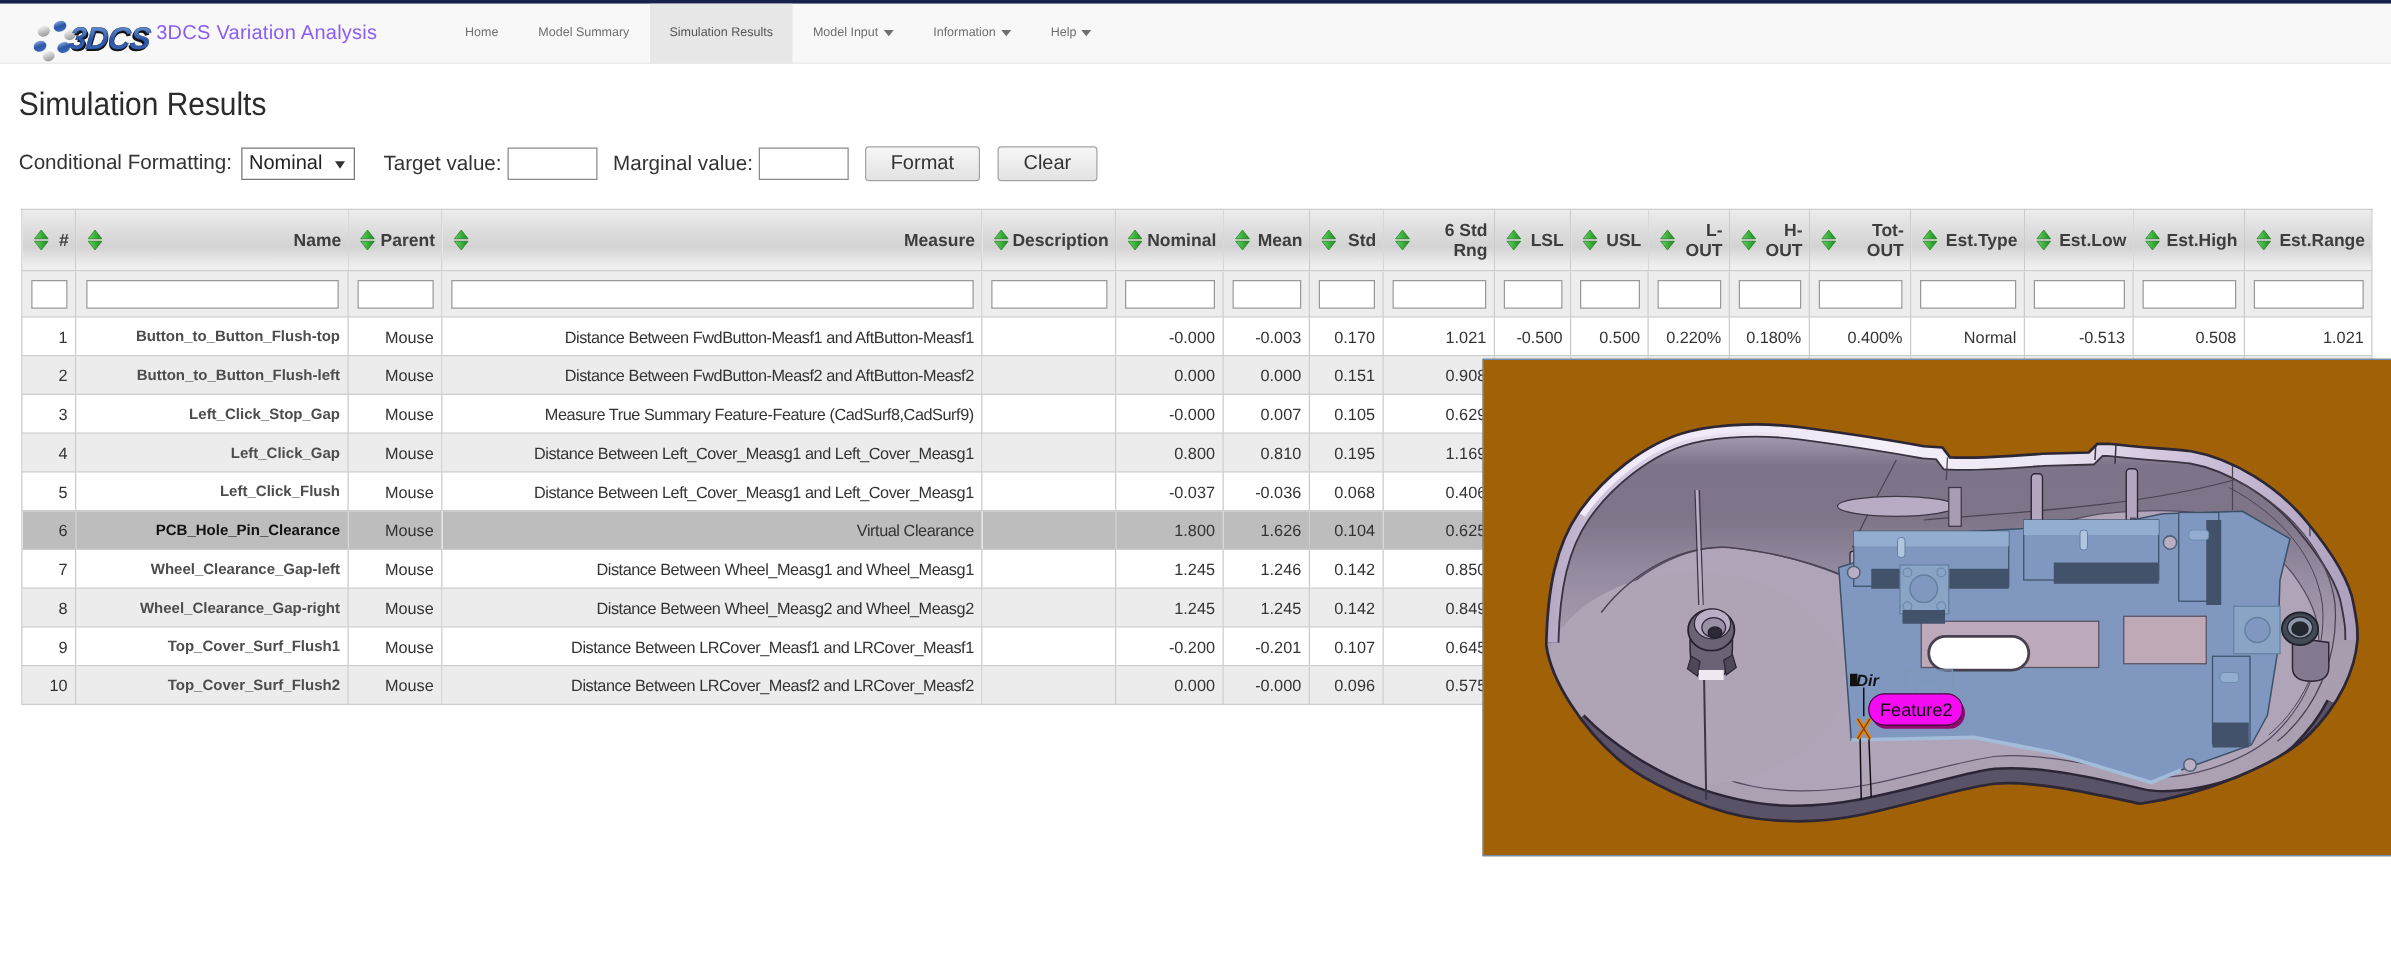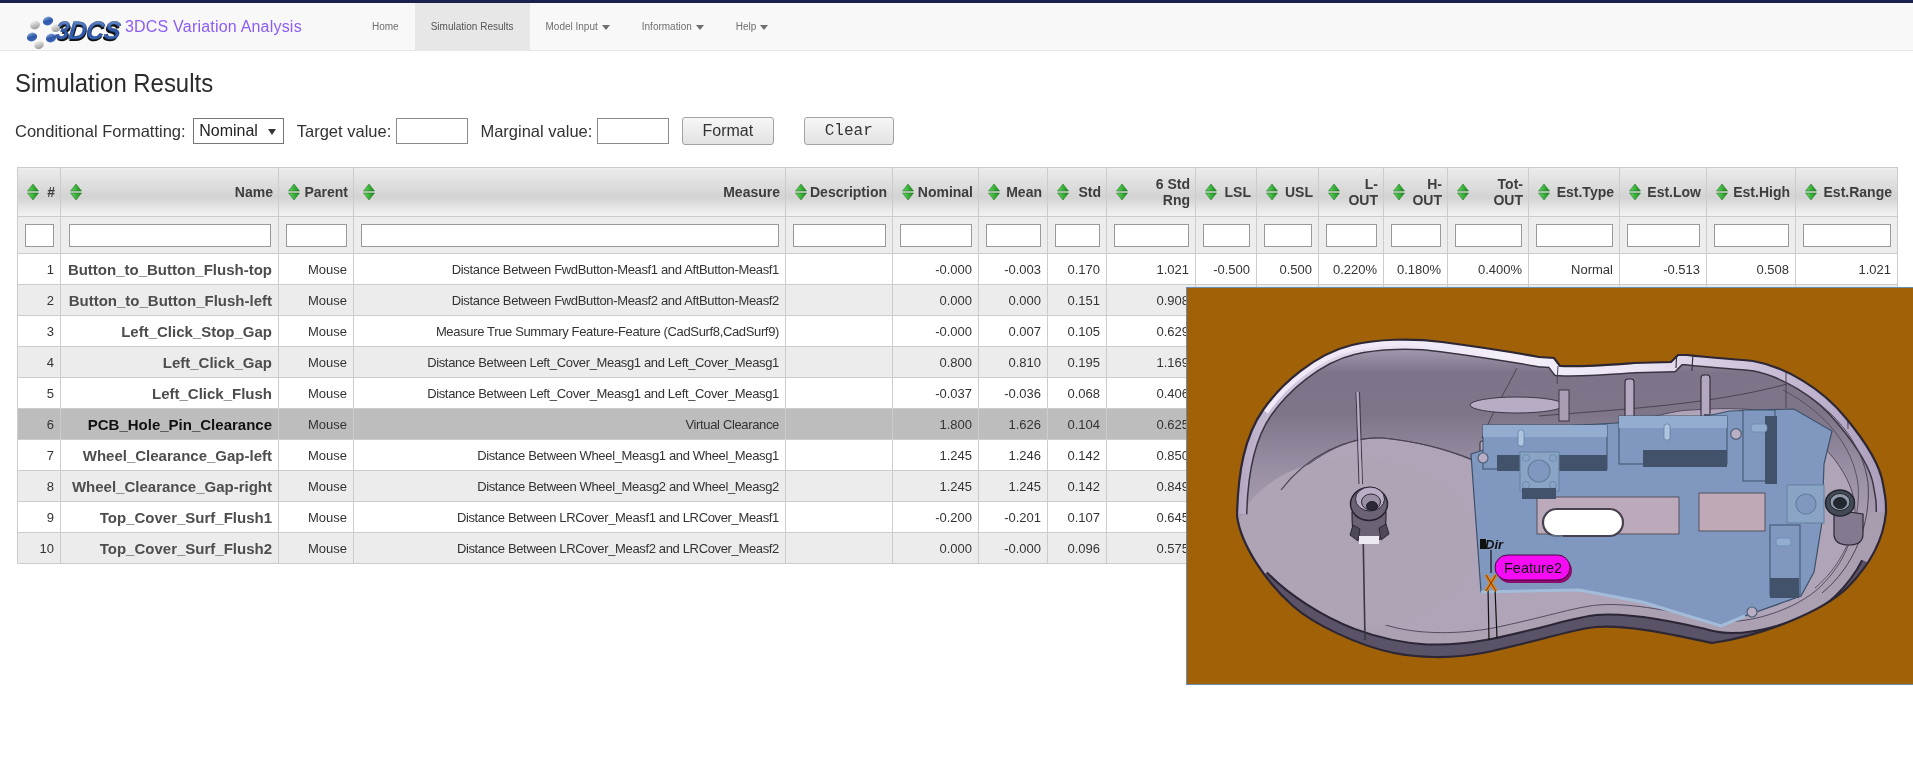--- a/index.html
+++ b/index.html
@@ -28,21 +28,21 @@
   
   .tblwrap { position:absolute; left:17px; top:167px; }
   table.grid { border-collapse:collapse; table-layout:fixed; width:1880px; }
   table.grid td, table.grid th { border:1px solid #ccc; overflow:hidden; white-space:nowrap; }
   th.hd { height:49px; background:linear-gradient(#ececec 0%, #dedede 32%, #d3d3d3 60%, #ebebeb 88%, #f2f2f2 100%); font-size:14px; font-weight:bold; color:#3d3d3d; text-align:right; padding:0 5px 0 0; position:relative; line-height:16px; }
   th.hd .sort { position:absolute; left:9px; top:50%; margin-top:-8px; }
   tr.frow td { height:37px; background:#ededed; padding:0; }
   .fin { height:23px; background:#fff; border:1px solid #999; margin:0 auto; }
   tr.drow td { height:31px; font-size:13px; color:#333; text-align:right; padding:0 6px 0 0; }
   tr.drow td.ti { letter-spacing:-0.35px;text-align:right; }
-  tr.drow td.nm { font-weight:bold; color:#4d4d4d; font-size:15px; }
+  tr.drow td.nm { font-weight:bold; color:#4d4d4d; font-size:12px; }
   tr.even td { background:#ececec; }
   tr.sel6 td { background:#bdbdbd; }
   tr.sel6 td.nm { color:#111; }
 
   
   .cad { position:absolute; left:1186px; top:287px; width:828px; height:398px; background:#a16207; border:1px solid #6b8db5; z-index:10; }
 </style>
 </head>
 <body>
 <div class="topline"></div>
@@ -64,35 +64,36 @@
     <ellipse cx="42" cy="20" rx="4.8" ry="4" fill="url(#lgg)" transform="rotate(-20 42 20)"></ellipse>
     <ellipse cx="18" cy="29" rx="5.2" ry="4.3" fill="url(#lgb)" transform="rotate(-20 18 29)"></ellipse>
     <ellipse cx="25" cy="37" rx="4.8" ry="4" fill="url(#lgg)" transform="rotate(-20 25 37)"></ellipse>
     <ellipse cx="37" cy="30" rx="5.2" ry="4.3" fill="url(#lgb)" transform="rotate(-20 37 30)"></ellipse>
     <text x="45.5" y="33" font-style="italic" font-weight="bold" font-size="24.5" letter-spacing="-1" font-family="Liberation Sans, sans-serif" fill="#111" transform="skewX(-6)">3DCS</text>
     <text x="44" y="31.5" font-style="italic" font-weight="bold" font-size="25" letter-spacing="-0.5" font-family="Liberation Sans, sans-serif" fill="url(#lgb)" stroke="#1c3a70" stroke-width="0.4" transform="skewX(-6)">3DCS</text>
   </svg>
   <div class="brand">3DCS Variation Analysis</div>
   <div class="nav">
     <a>Home</a>
+    <a>Model Summary</a>
     <a class="active">Simulation Results</a>
     <a>Model Input<span class="caret"></span></a>
     <a>Information<span class="caret"></span></a>
     <a>Help<span class="caret"></span></a>
   </div>
 </div>
 
 <h2 class="title">Simulation Results</h2>
 
 <div class="controls">
   <span class="lbl">Conditional Formatting:&nbsp;</span><span class="sel" style="margin-left:3px;">Nominal<span class="arr"></span></span>
-  <span class="lbl" style="margin-left:8px;">Target value:&nbsp;</span><span class="tin"></span>
+  <span class="lbl" style="margin-left:18px;">Target value:&nbsp;</span><span class="tin"></span>
   <span class="lbl" style="margin-left:8px;">Marginal value:&nbsp;</span><span class="tin"></span>
   <span class="btn" style="margin-left:8px;">Format</span>
-  <span class="btn" style="margin-left:25px;font-family:Liberation Mono, monospace;">Clear</span>
+  <span class="btn" style="margin-left:9px;">Clear</span>
 </div>
 
 <div class="tblwrap">
 <table class="grid">
 <colgroup>
 <col style="width:43px">
         <col style="width:218px">
         <col style="width:75px">
         <col style="width:432px">
         <col style="width:107px">

